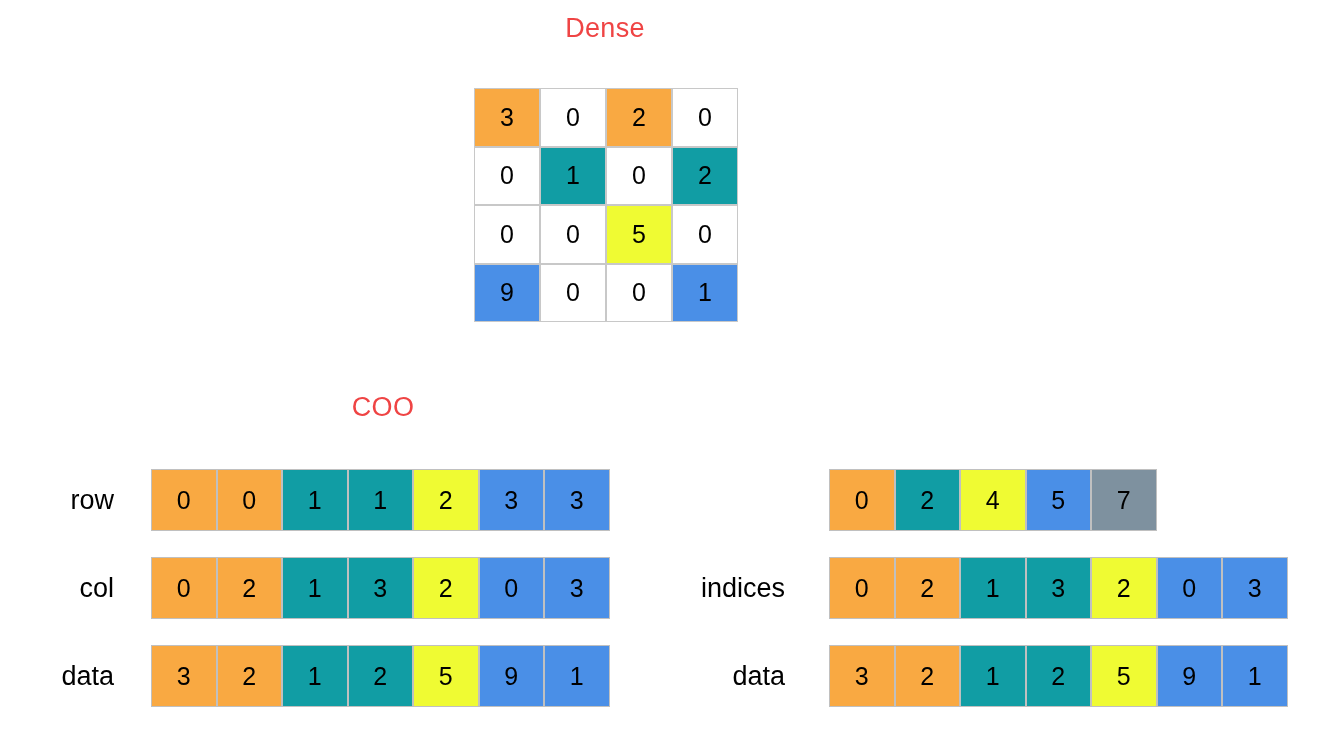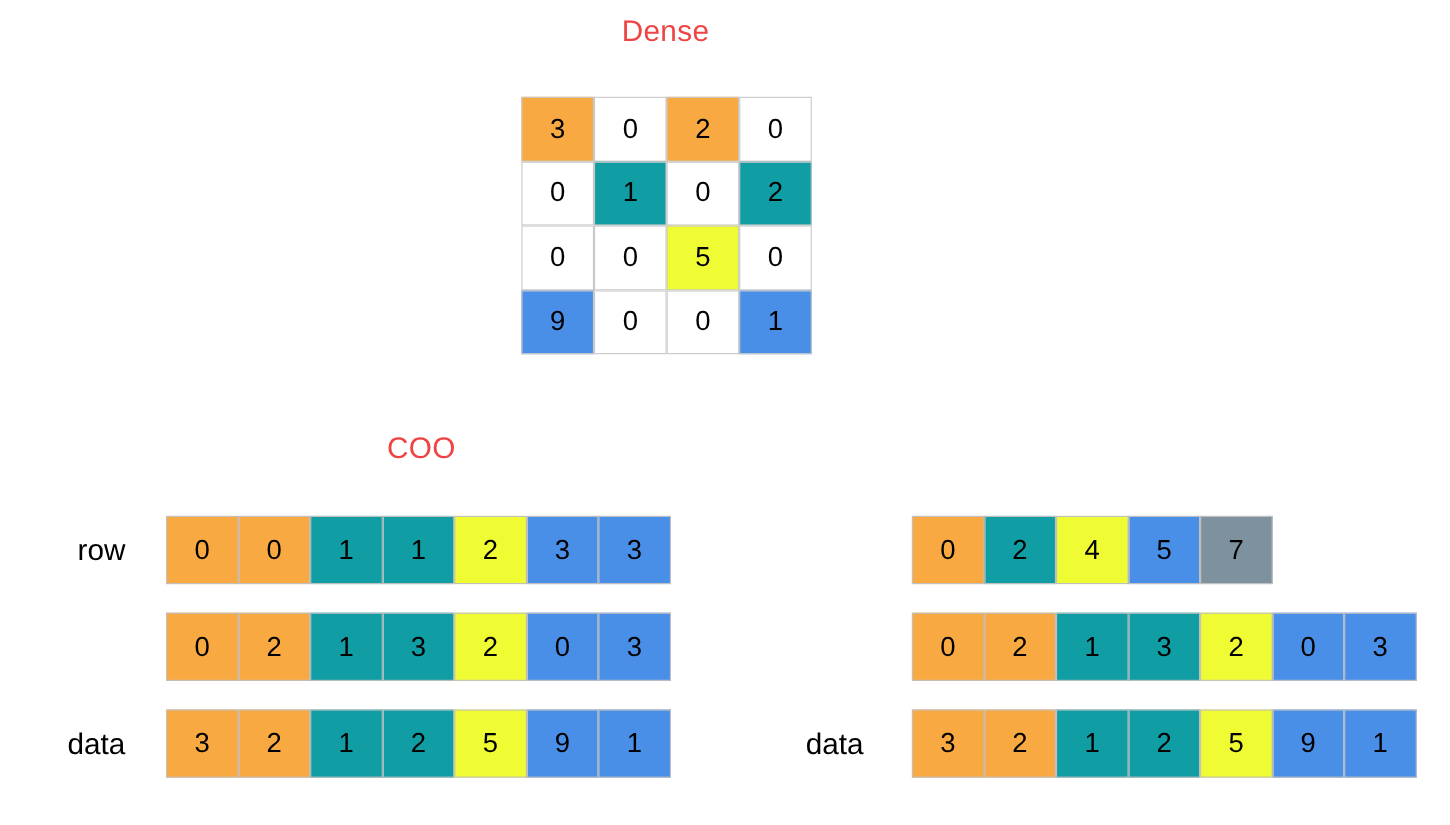--- a/index.html
+++ b/index.html
@@ -126,20 +126,21 @@
           <div class="acell" style="background: rgb(249, 169, 66);">0</div>
           <div class="acell" style="background: rgb(249, 169, 66);">0</div>
           <div class="acell" style="background: rgb(17, 157, 164);">1</div>
           <div class="acell" style="background: rgb(17, 157, 164);">1</div>
           <div class="acell" style="background: rgb(239, 251, 51);">2</div>
           <div class="acell" style="background: rgb(74, 143, 231);">3</div>
           <div class="acell" style="background: rgb(74, 143, 231);">3</div>
         </div>
       </div>
       <div class="array-row" style="top: 557px; left: 0px; width: 1318px;">
+        <div class="array-label">col</div>
         <div class="array-bar">
           <div class="acell" style="background: rgb(249, 169, 66);">0</div>
           <div class="acell" style="background: rgb(249, 169, 66);">2</div>
           <div class="acell" style="background: rgb(17, 157, 164);">1</div>
           <div class="acell" style="background: rgb(17, 157, 164);">3</div>
           <div class="acell" style="background: rgb(239, 251, 51);">2</div>
           <div class="acell" style="background: rgb(74, 143, 231);">0</div>
           <div class="acell" style="background: rgb(74, 143, 231);">3</div>
         </div>
       </div>
@@ -162,20 +163,21 @@
       <div class="array-row" style="top: 469px; left: 0px; width: 1318px;">
         <div class="array-bar">
           <div class="acell" style="background: rgb(249, 169, 66);">0</div>
           <div class="acell" style="background: rgb(17, 157, 164);">2</div>
           <div class="acell" style="background: rgb(239, 251, 51);">4</div>
           <div class="acell" style="background: rgb(74, 143, 231);">5</div>
           <div class="acell" style="background: rgb(126, 145, 159);">7</div>
         </div>
       </div>
       <div class="array-row" style="top: 557px; left: 0px; width: 1318px;">
+        <div class="array-label">indices</div>
         <div class="array-bar">
           <div class="acell" style="background: rgb(249, 169, 66);">0</div>
           <div class="acell" style="background: rgb(249, 169, 66);">2</div>
           <div class="acell" style="background: rgb(17, 157, 164);">1</div>
           <div class="acell" style="background: rgb(17, 157, 164);">3</div>
           <div class="acell" style="background: rgb(239, 251, 51);">2</div>
           <div class="acell" style="background: rgb(74, 143, 231);">0</div>
           <div class="acell" style="background: rgb(74, 143, 231);">3</div>
         </div>
       </div>

